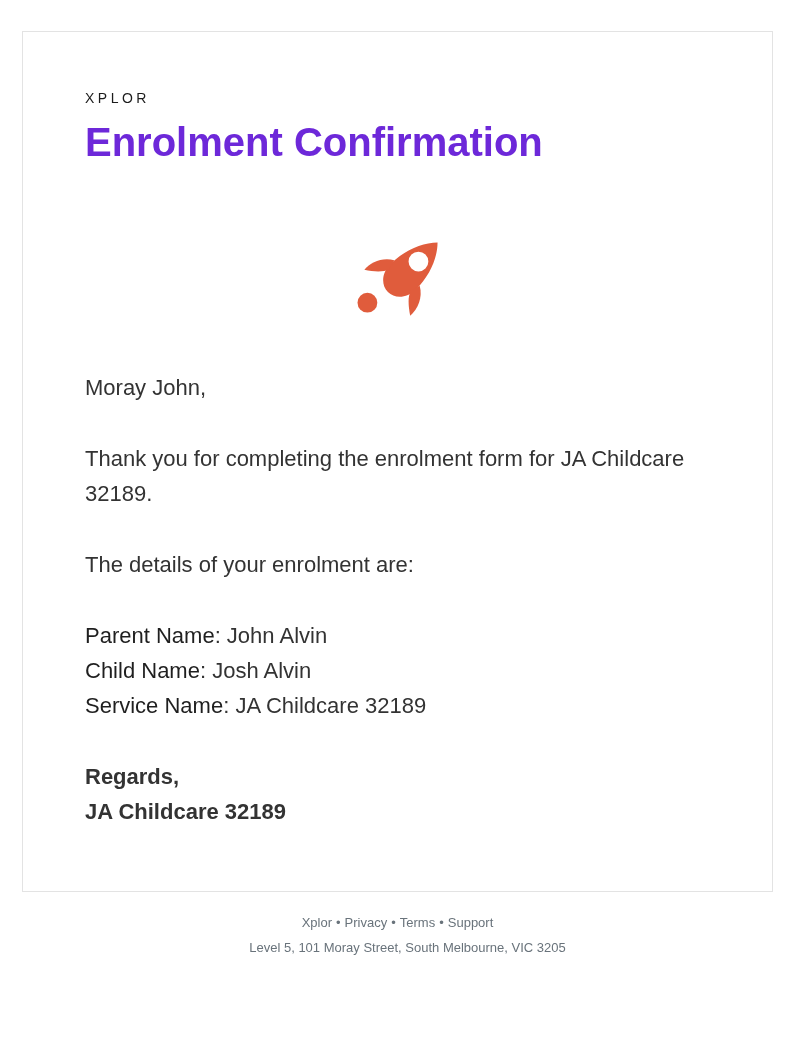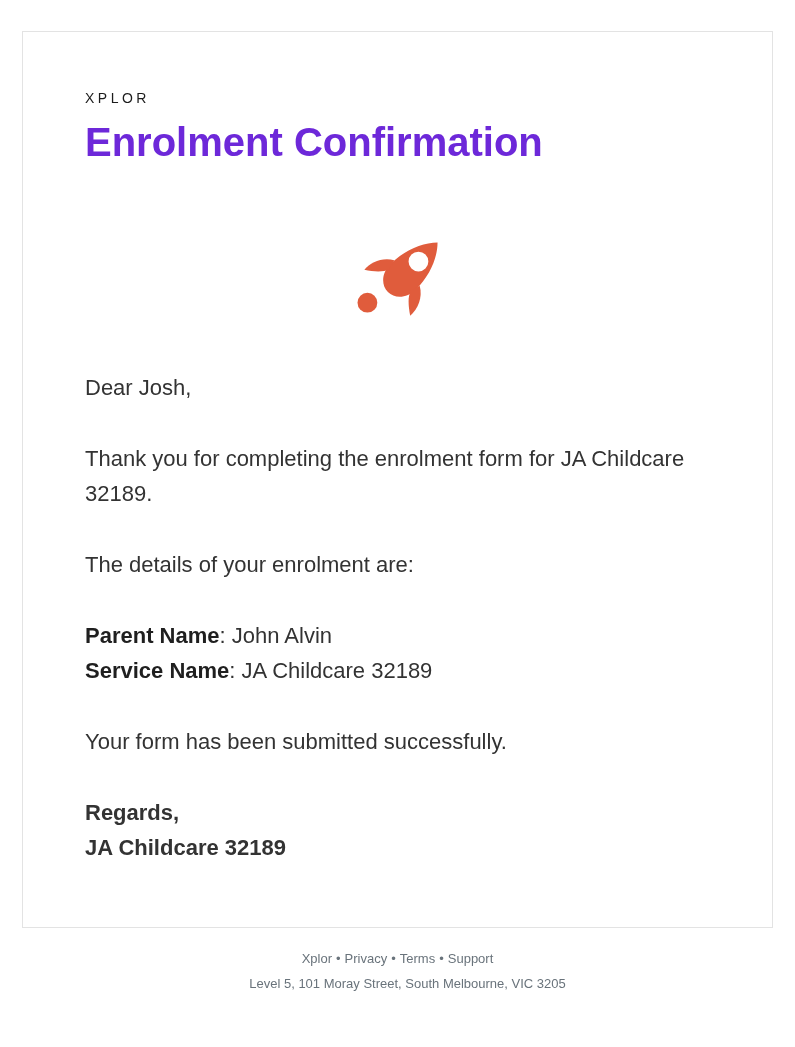--- a/index.html
+++ b/index.html
@@ -53,21 +53,21 @@
   .details-list {
     margin: 0 0 36px;
   }
   .details-list p.detail-line {
     margin: 0;
     font-size: 22px;
     line-height: 35px;
     color: #333333;
   }
   .detail-label {
-    font-weight: 700;
+    font-weight: 400;
     color: #1f1f1f;
   }
   p.signoff-para {
     margin-bottom: 0;
     font-weight: bold;
   }
   .footer {
     margin-top: 18px;
     text-align: center;
     font-size: 13px;
@@ -108,36 +108,38 @@
           <path d="M60 2 C72 14 80 34 80 56 C80 70 71 80 60 80 C49 80 40 70 40 56 C40 34 48 14 60 2 Z"></path>
           <path d="M40 50 C28 57 23 70 24 81 C33 75 41 68 43 61 Z"></path>
           <path d="M80 50 C92 57 97 70 96 81 C87 75 79 68 77 61 Z"></path>
           <circle cx="60" cy="32" r="11" fill="#ffffff"></circle>
         </g>
       </svg>
     </div>
 
     <div class="body-text">
 
-      <p>Dear Josh,</p>
+      <p>Moray John,</p>
 
       <p>Thank you for completing the enrolment form for JA Childcare 32189.</p>
 
       <p>The details of your enrolment are:</p>
 
       <div class="details-list">
         <p class="detail-line">
           <span class="detail-label">Parent Name</span><span>: </span><span>John Alvin</span>
         </p>
         <p class="detail-line">
+          <span class="detail-label">Child Name</span><span>: </span><span>Josh Alvin</span>
+        </p>
+        <p class="detail-line">
           <span class="detail-label">Service Name</span><span>: </span><span>JA Childcare 32189</span>
         </p>
       </div>
 
-      <p>Your form has been submitted successfully.</p>
 
       <p class="signoff-para">
         <span>Regards,</span><br>
         <span>JA Childcare 32189</span>
       </p>
 
     </div>
   </div>
 
   <div class="footer">

